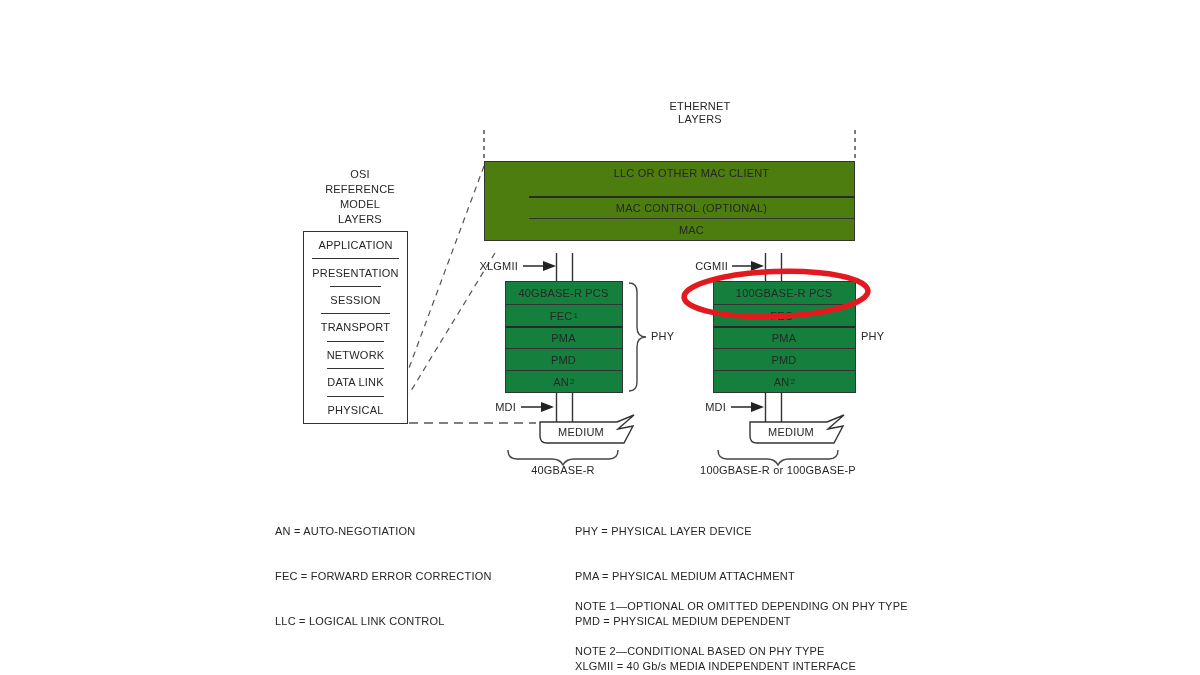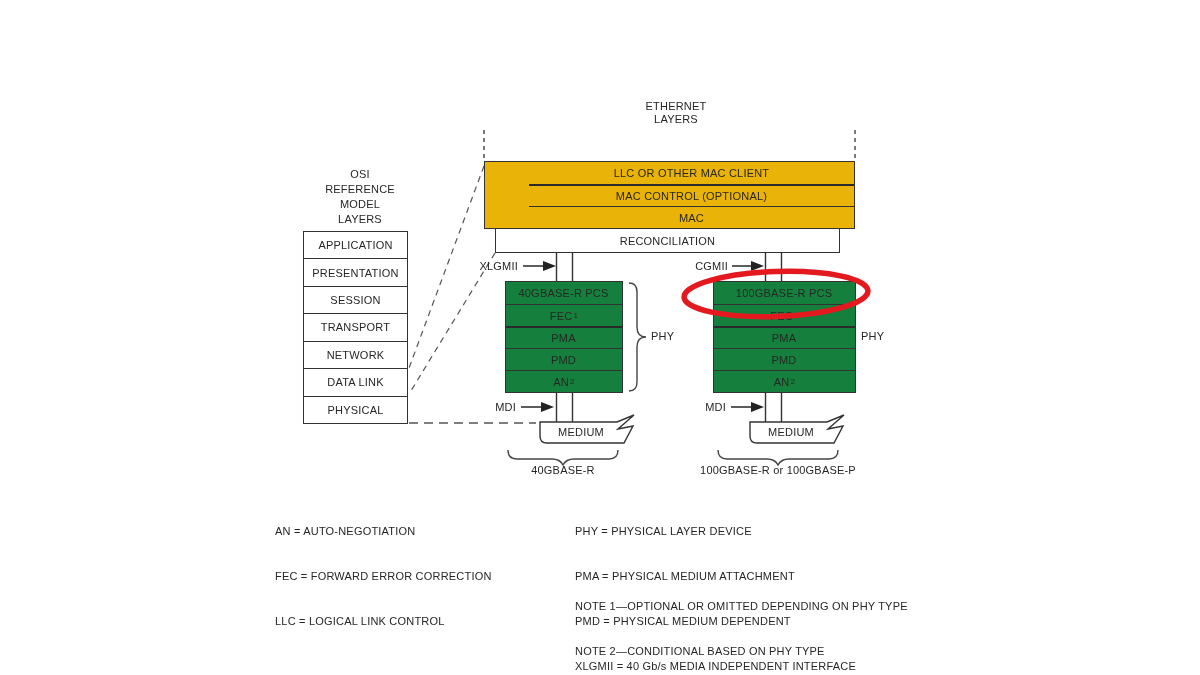--- a/index.html
+++ b/index.html
@@ -6,32 +6,32 @@
   .canvas{
     position:relative;width:1200px;height:675px;background:#ffffff;overflow:hidden;
     font-family:"Liberation Sans",sans-serif;color:#262626;
   }
   .layer{position:absolute;left:0;top:0;width:1200px;height:675px;pointer-events:none;}
   .abs{position:absolute;}
   .t11{font-size:11px;letter-spacing:.2px;}
   .center{text-align:center;}
   .right{text-align:right;}
 
-  .eth-title{left:586px;top:100px;width:180px;line-height:13px;}
+  .eth-title{left:610px;top:100px;width:180px;line-height:13px;}
   .higher{left:484px;top:140px;width:371px;height:16px;}
 
   .osi-title{left:300px;top:167px;width:120px;line-height:15px;}
   .osi-stack{left:303px;top:231px;width:105px;height:193px;border:1.4px solid #333;
-    display:flex;flex-direction:column;box-sizing:border-box;background:#fff;}
+    display:flex;flex-direction:column;box-sizing:border-box;background:#fff;align-items:center;}
   .osi-stack .cell{flex:1;display:flex;align-items:center;justify-content:center;border-top:1.4px solid #333;}
   .osi-stack .cell:first-child{border-top:none;}
 
-  .mac-stack{left:484px;top:161px;width:371px;border:1.4px solid #333;box-sizing:border-box;background:#eab308;padding-left:44px;}
+  .mac-stack{left:484px;top:161px;width:371px;border:1.4px solid #333;box-sizing:border-box;background:#4d7c0f;padding-left:44px;}
   .mac-stack .cell{height:22px;display:flex;align-items:center;justify-content:center;box-sizing:border-box;}
-  .mac-stack .cell.b-thick{border-top:2.6px solid #2a2a2a;}
+  .mac-stack .cell.b-thick{border-top:2.6px solid #2a2a2a;margin-top:12px;}
   .mac-stack .cell.b-thin{border-top:1.4px solid #333;}
   .recon{left:495px;top:228px;width:345px;height:25px;border:1.4px solid #333;box-sizing:border-box;
     display:flex;align-items:center;justify-content:center;background:#fff;}
 
   .pcs{border:1.4px solid #333;box-sizing:border-box;background:#15803d;}
   .pcs .cell{height:22px;display:flex;align-items:center;justify-content:center;box-sizing:border-box;}
   .pcs .cell.b-thick{border-top:2.4px solid #2a2a2a;}
   .pcs .cell.b-thin{border-top:1.4px solid #333;}
   .pcs-left{left:505px;top:281px;width:118px;}
   .pcs-right{left:713px;top:281px;width:143px;}
@@ -121,21 +121,20 @@
     <div class="cell">NETWORK</div>
     <div class="cell">DATA LINK</div>
     <div class="cell">PHYSICAL</div>
   </div>
 
   <div class="abs t11 mac-stack">
     <div class="cell">LLC OR OTHER MAC CLIENT</div>
     <div class="cell b-thick">MAC CONTROL (OPTIONAL)</div>
     <div class="cell b-thin">MAC</div>
   </div>
-  <div class="abs t11 recon">RECONCILIATION</div>
 
   <div class="abs t11 right xlgmii">XLGMII</div>
   <div class="abs t11 right cgmii">CGMII</div>
 
   <div class="abs t11 pcs pcs-left">
     <div class="cell">
         <span>40GBASE-R PCS</span>
         <sup></sup>
       </div>
     <div class="cell b-thin">

